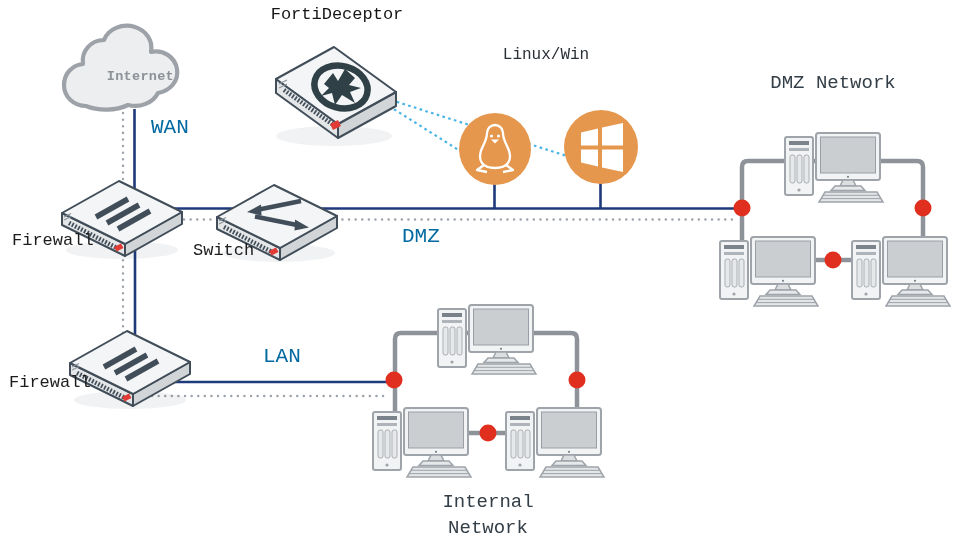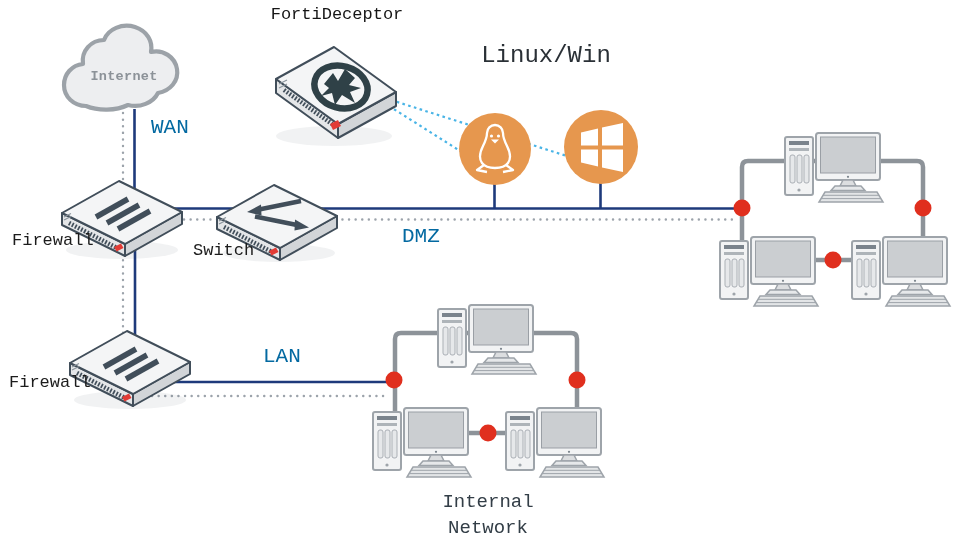--- a/index.html
+++ b/index.html
@@ -4,21 +4,21 @@
 <style>
   html,body{margin:0;padding:0;background:#ffffff;}
   .stage{position:relative;width:955px;height:549px;background:#ffffff;overflow:hidden;
          font-family:Liberation Mono, monospace;}
   .stage svg{position:absolute;left:0;top:0;}
   .lbl{position:absolute;color:#1c1c1c;white-space:nowrap;}
   .lbl.center{text-align:center;white-space:normal;}
   .device-label{font-size:17px;color:#1c1c1c;}
   .zone-label{font-size:21px;color:#0369a1;}
   .net-label{font-size:19px;color:#333e47;line-height:26px;}
-  .vm-label{font-size:24px;color:#2a3036;line-height:25px;}
+  .vm-label{font-size:16px;color:#2a3036;line-height:25px;}
   .cloud-label{font-size:13.5px;font-weight:bold;color:#8c9298;letter-spacing:.3px;}
   .title-label{font-size:17px;color:#161616;}
 </style>
 </head>
 <body>
 
 <div class="stage">
 
 <svg width="955" height="549" viewBox="0 0 955 549">
   <defs>
@@ -167,25 +167,26 @@
     <circle cx="742" cy="208" r="8.5"></circle>
     <circle cx="923" cy="208" r="8.5"></circle>
     <circle cx="833" cy="260" r="8.5"></circle>
     <circle cx="394" cy="380" r="8.5"></circle>
     <circle cx="577" cy="380" r="8.5"></circle>
     <circle cx="488" cy="433" r="8.5"></circle>
   </g>
 </svg>
 
 <div class="lbl title-label center" style="left:262px;top:5px;width:150px;">FortiDeceptor</div>
-<div class="lbl cloud-label center" style="left:74px;top:69px;width:100px;">Internet</div>
+<div class="lbl cloud-label center" style="left:74px;top:69px;width:100px;text-align:right;">Internet</div>
 <div class="lbl zone-label" style="left:151px;top:116px;">WAN</div>
 <div class="lbl device-label" style="left:12px;top:231px;">Firewall</div>
 <div class="lbl device-label" style="left:193px;top:241px;">Switch</div>
 <div class="lbl zone-label" style="left:402px;top:225px;">DMZ</div>
 <div class="lbl device-label" style="left:9px;top:373px;">Firewall</div>
 <div class="lbl zone-label" style="left:263px;top:345px;">LAN</div>
 <div class="lbl vm-label center" style="left:458px;top:43px;width:176px;"><span>Linux/Win</span><br>
   </div>
+<div class="lbl net-label center" style="left:757px;top:70px;width:152px;">DMZ Network</div>
 <div class="lbl net-label center" style="left:413px;top:489px;width:150px;"><span>Internal</span><br>
   <span>Network</span></div>
 
 </div>
 
 </body></html>

